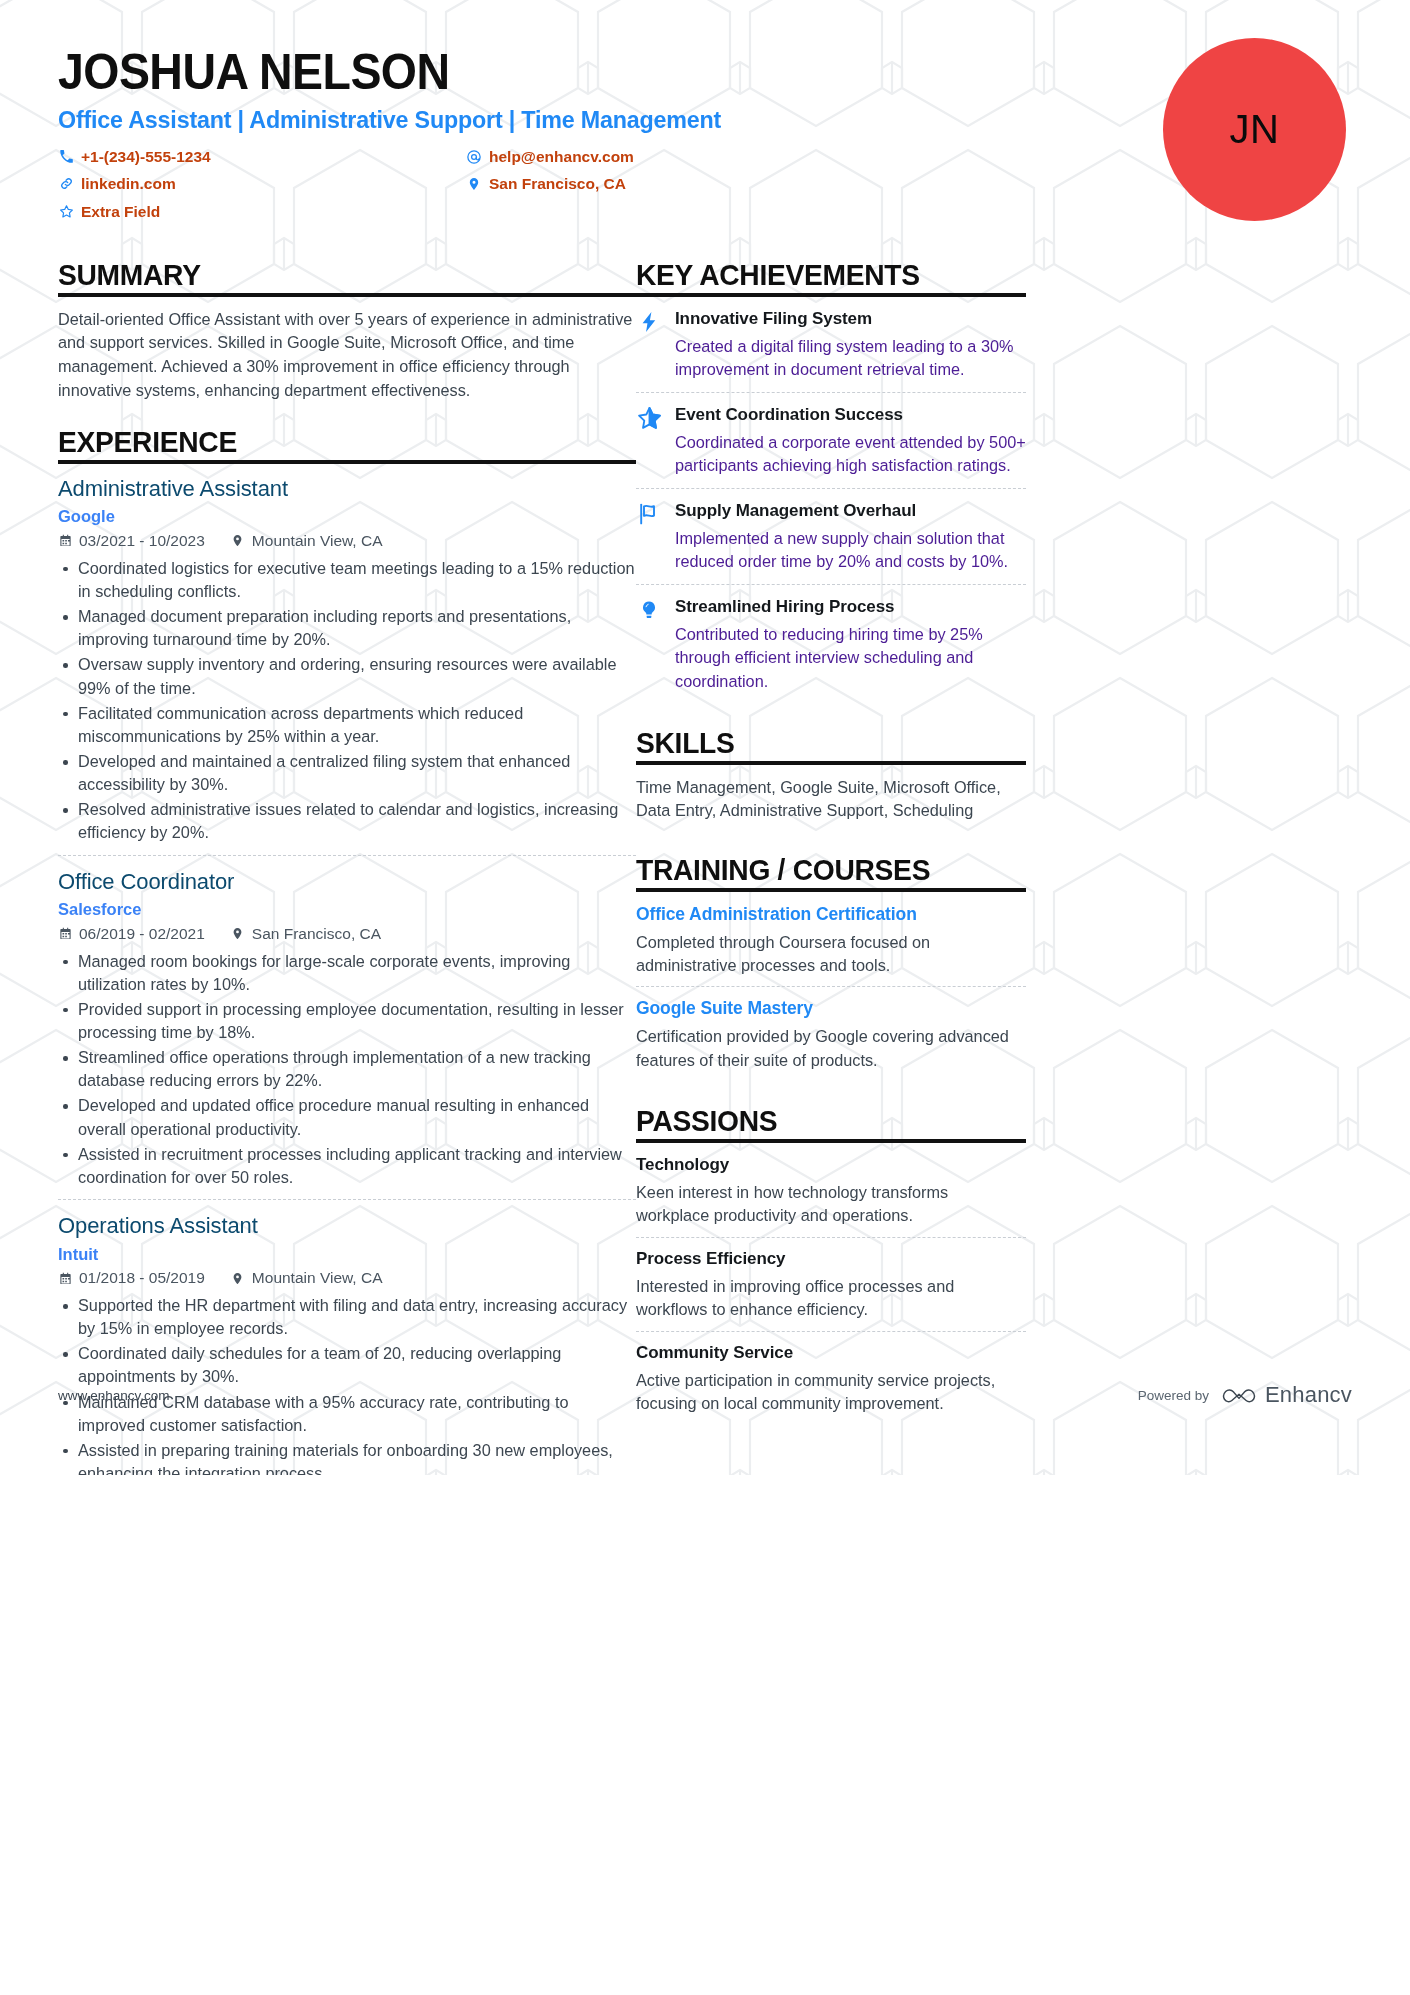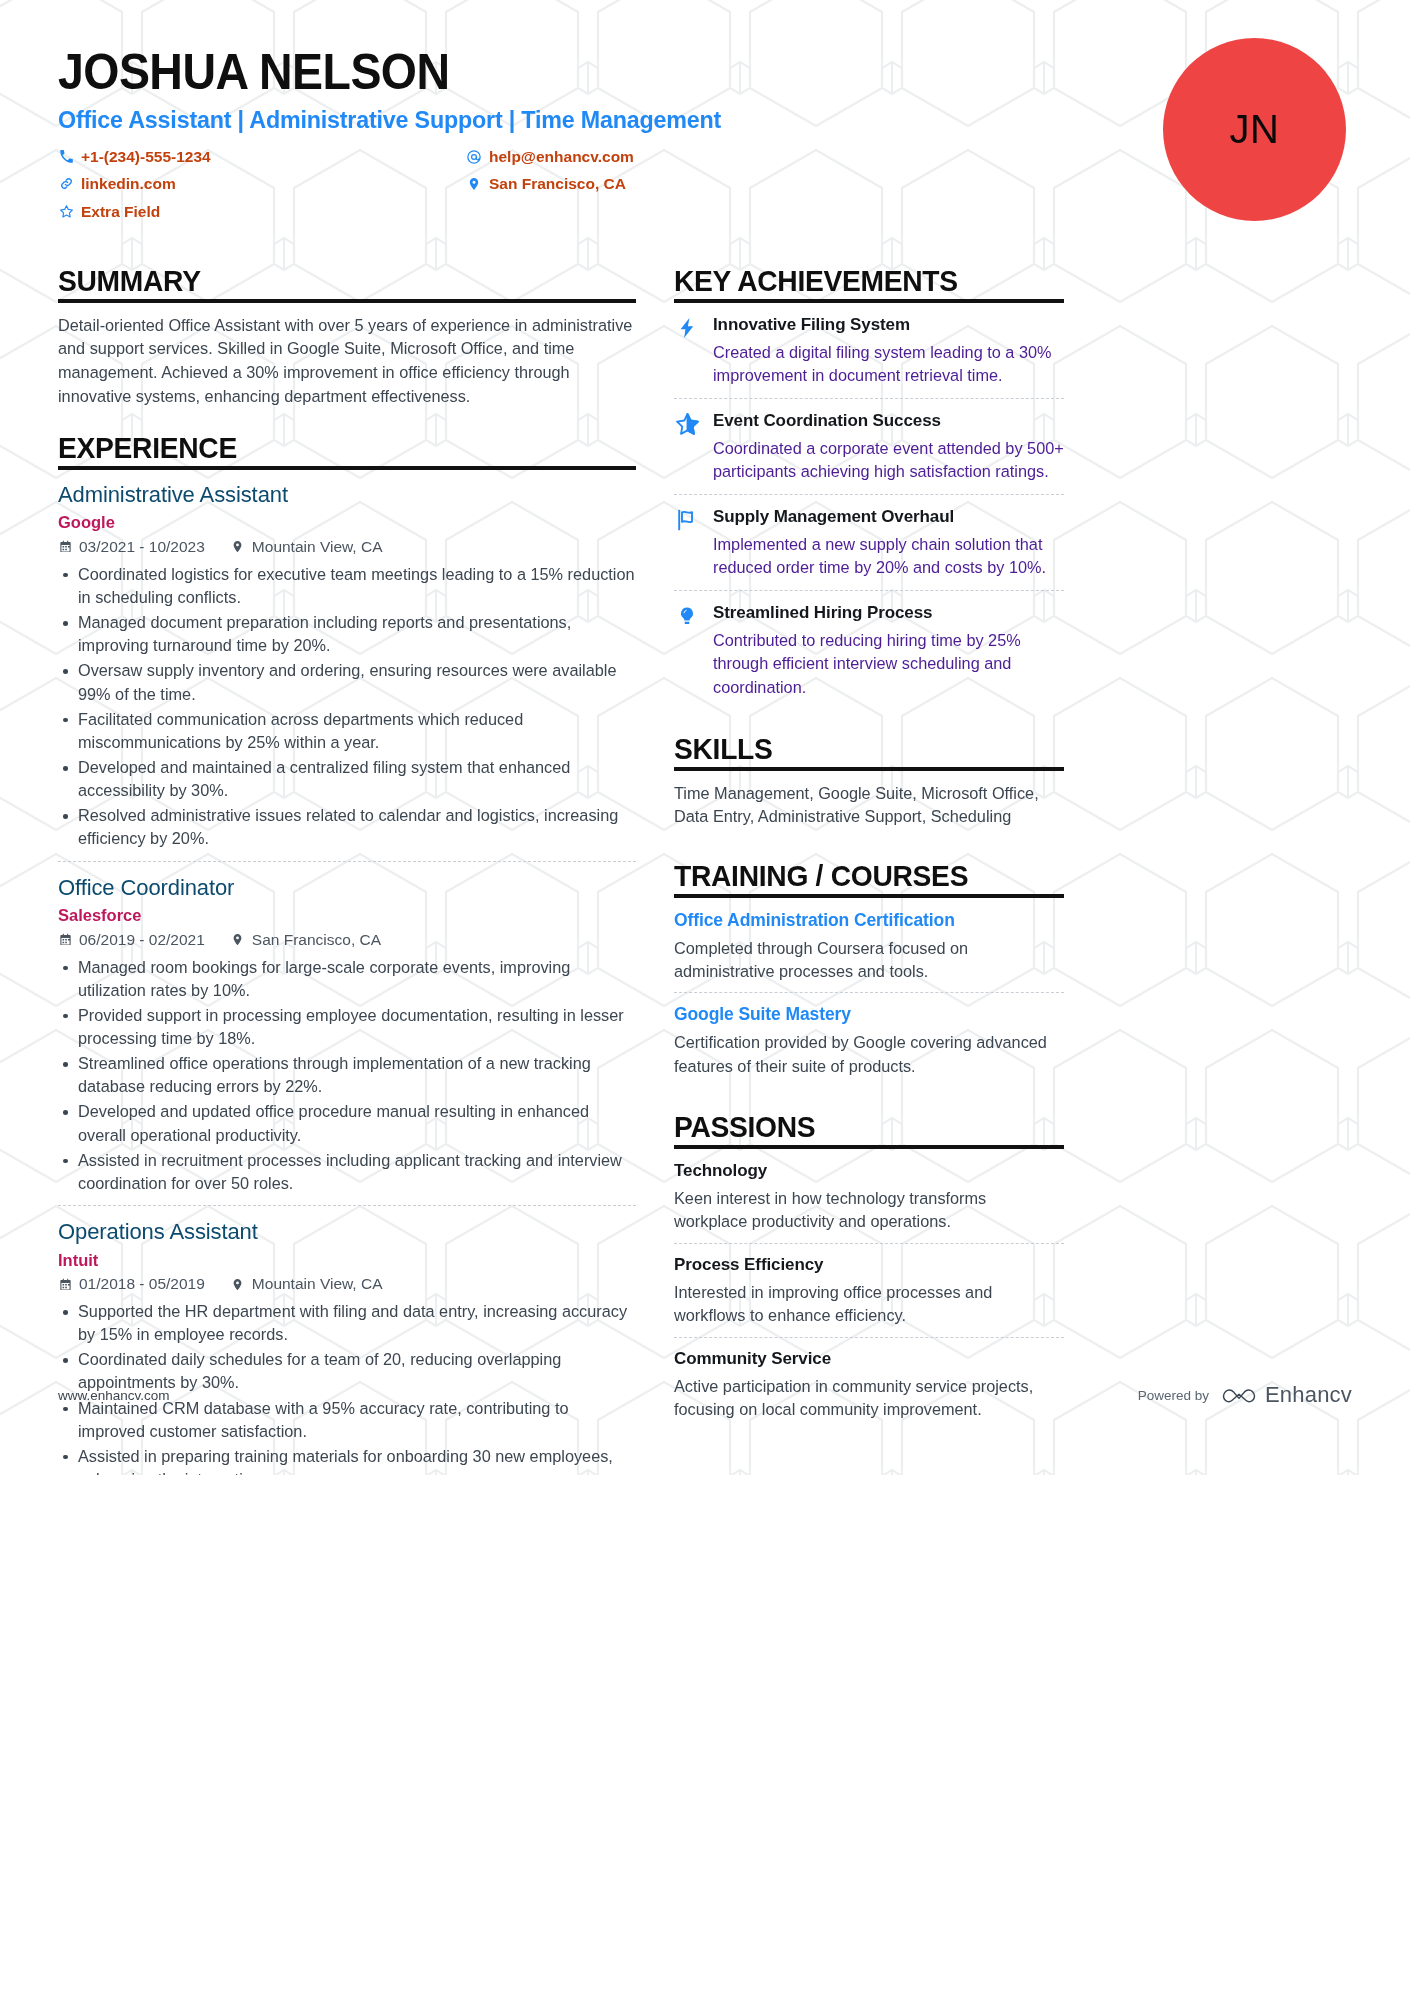--- a/index.html
+++ b/index.html
@@ -101,22 +101,21 @@
     justify-content: center;
     color: #0b0b0b;
     font-size: 40px;
     font-weight: 400;
     letter-spacing: 0.5px;
   }
 
   
   .columns {
     display: flex;
-    gap: 38px;
-    margin-top: 28px;
+    margin-top: 22px;
   }
   .col-left  { width: 578px; flex: none; }
   .col-right { width: 390px; flex: none; }
 
   
   .sec { margin-bottom: 4px; }
   .sec-title {
     font-size: 30px;
     font-weight: 700;
     color: #0f0f0f;
@@ -147,21 +146,21 @@
     font-size: 22px;
     font-weight: 400;
     color: #0c4a6e;
     line-height: 1.3;
     letter-spacing: -0.1px;
   }
   .entry-org {
     margin-top: 3px;
     font-size: 16.5px;
     font-weight: 700;
-    color: #be185d;
+    color: #3b82f6;
     line-height: 1.3;
   }
   .entry-meta {
     margin-top: 4px;
     display: flex;
     align-items: center;
     gap: 26px;
     font-size: 15.5px;
     color: #4a5560;
   }

